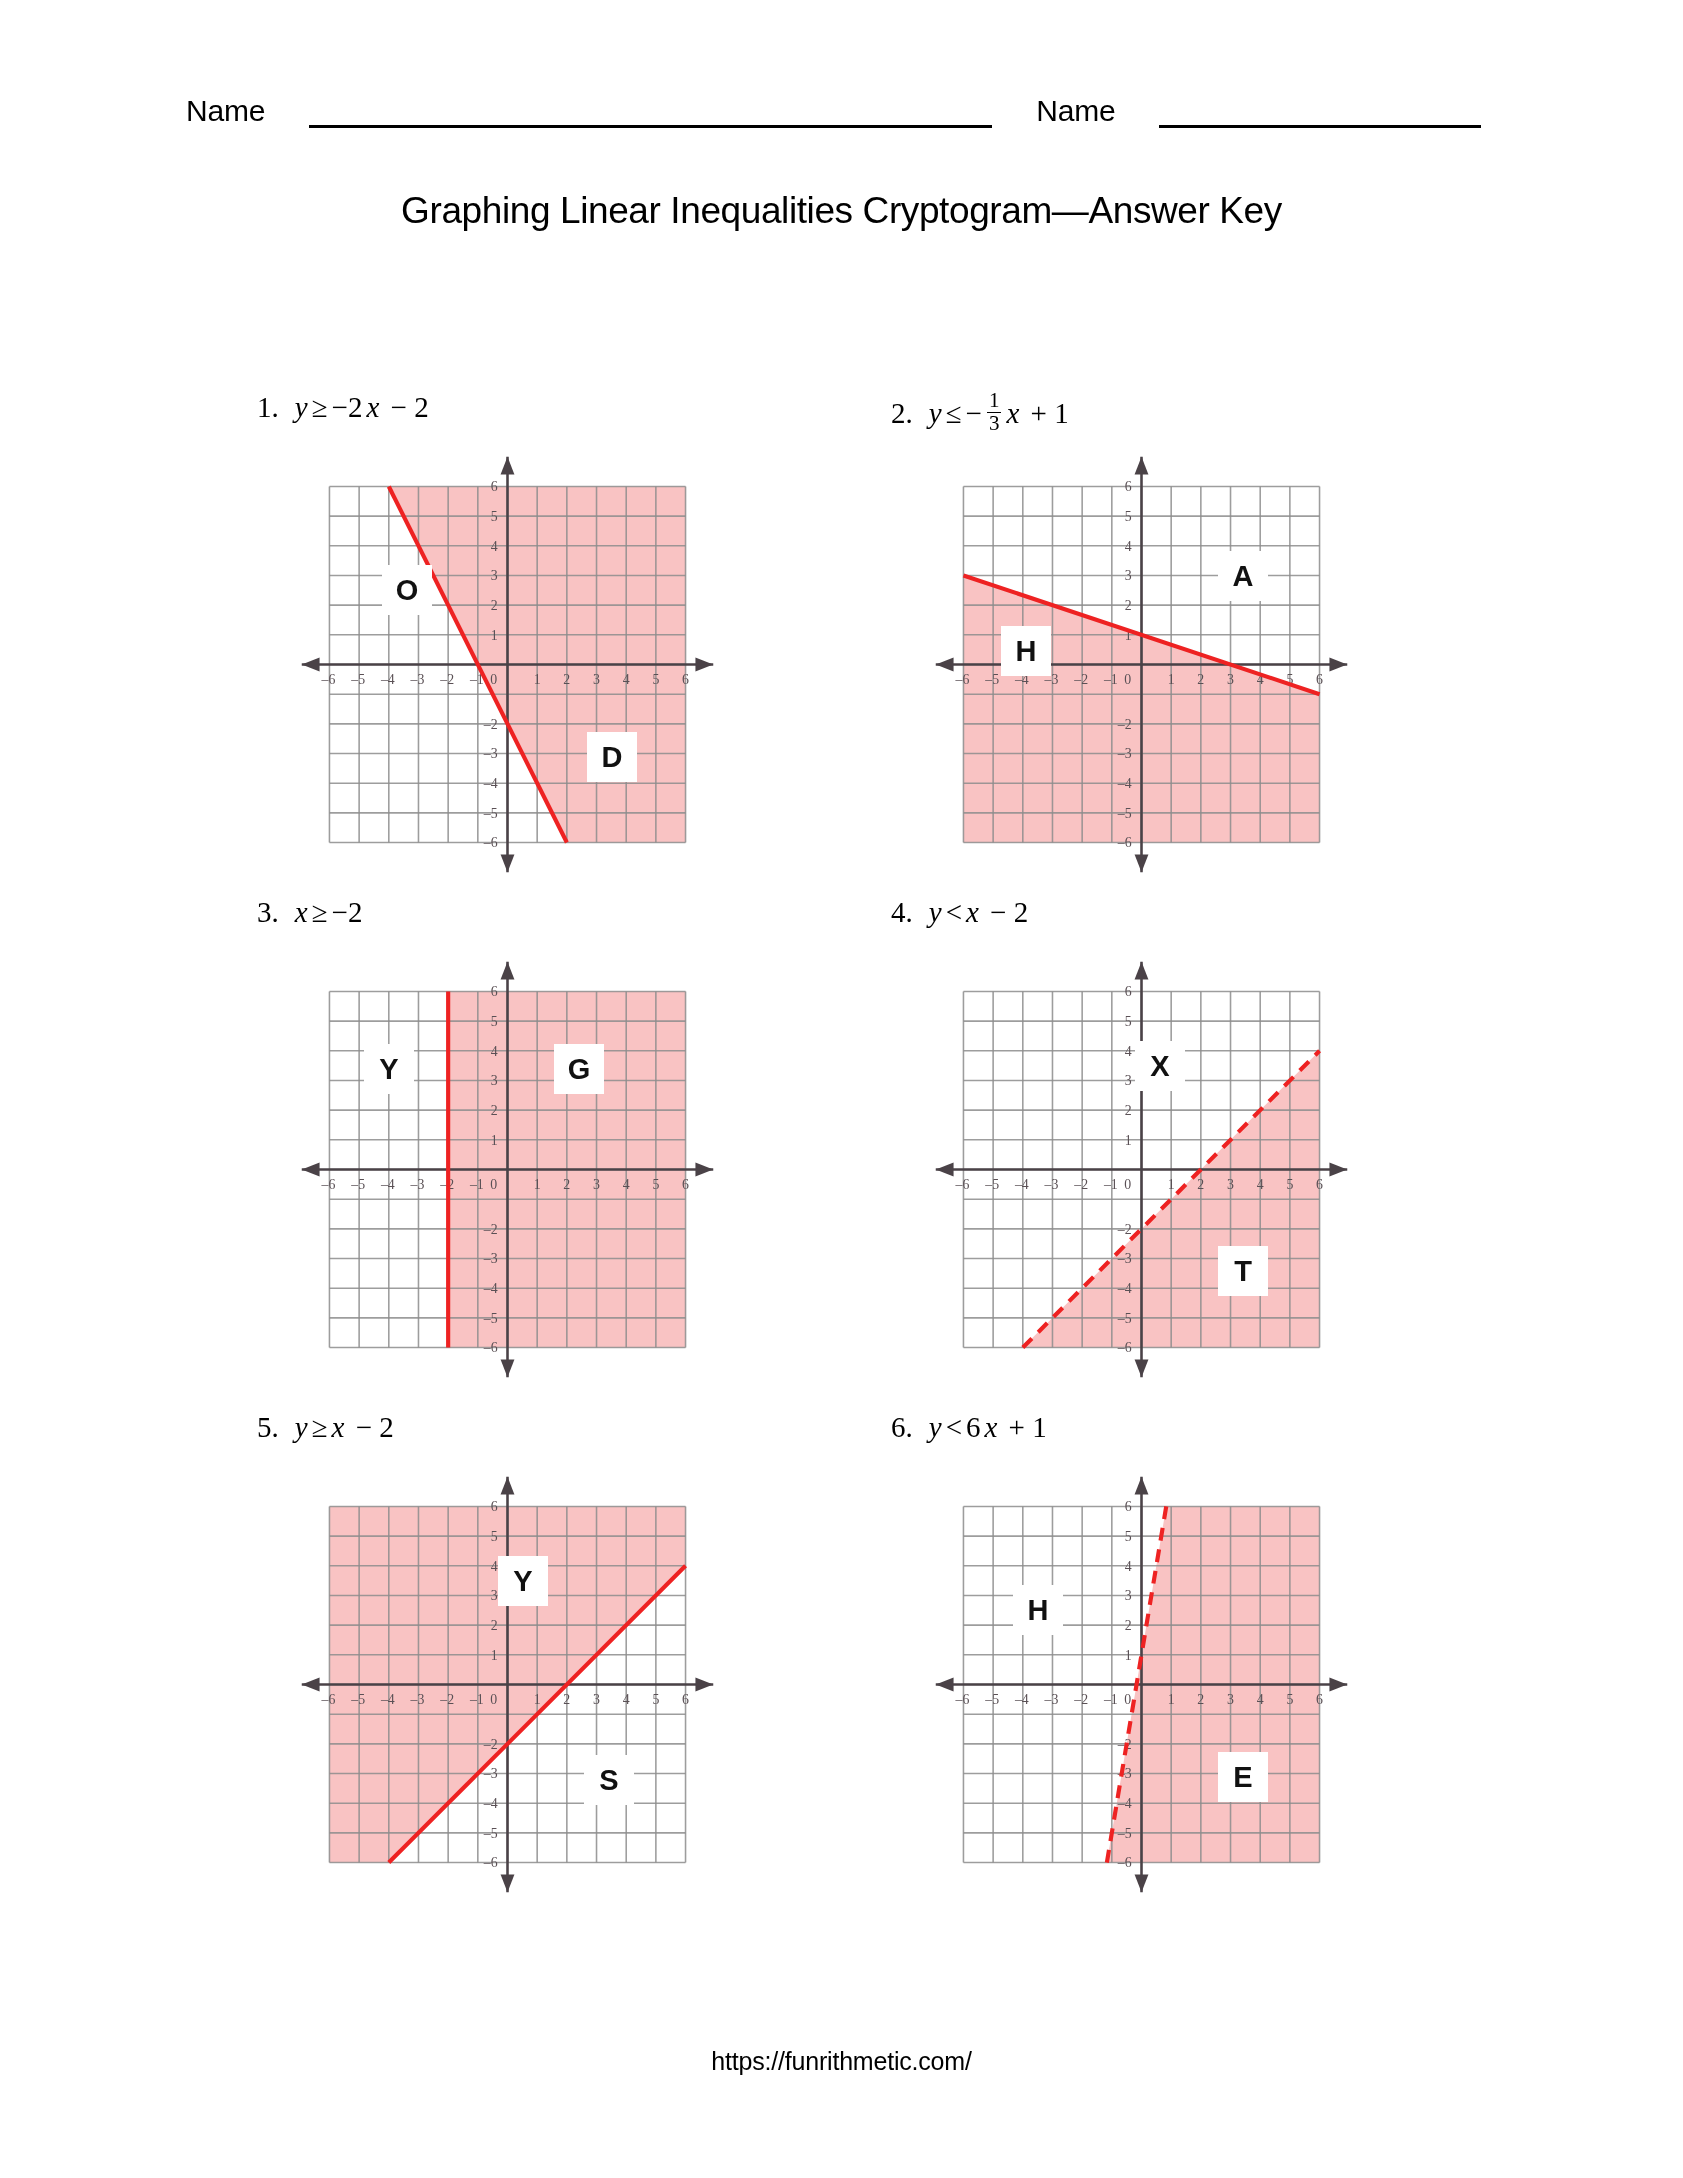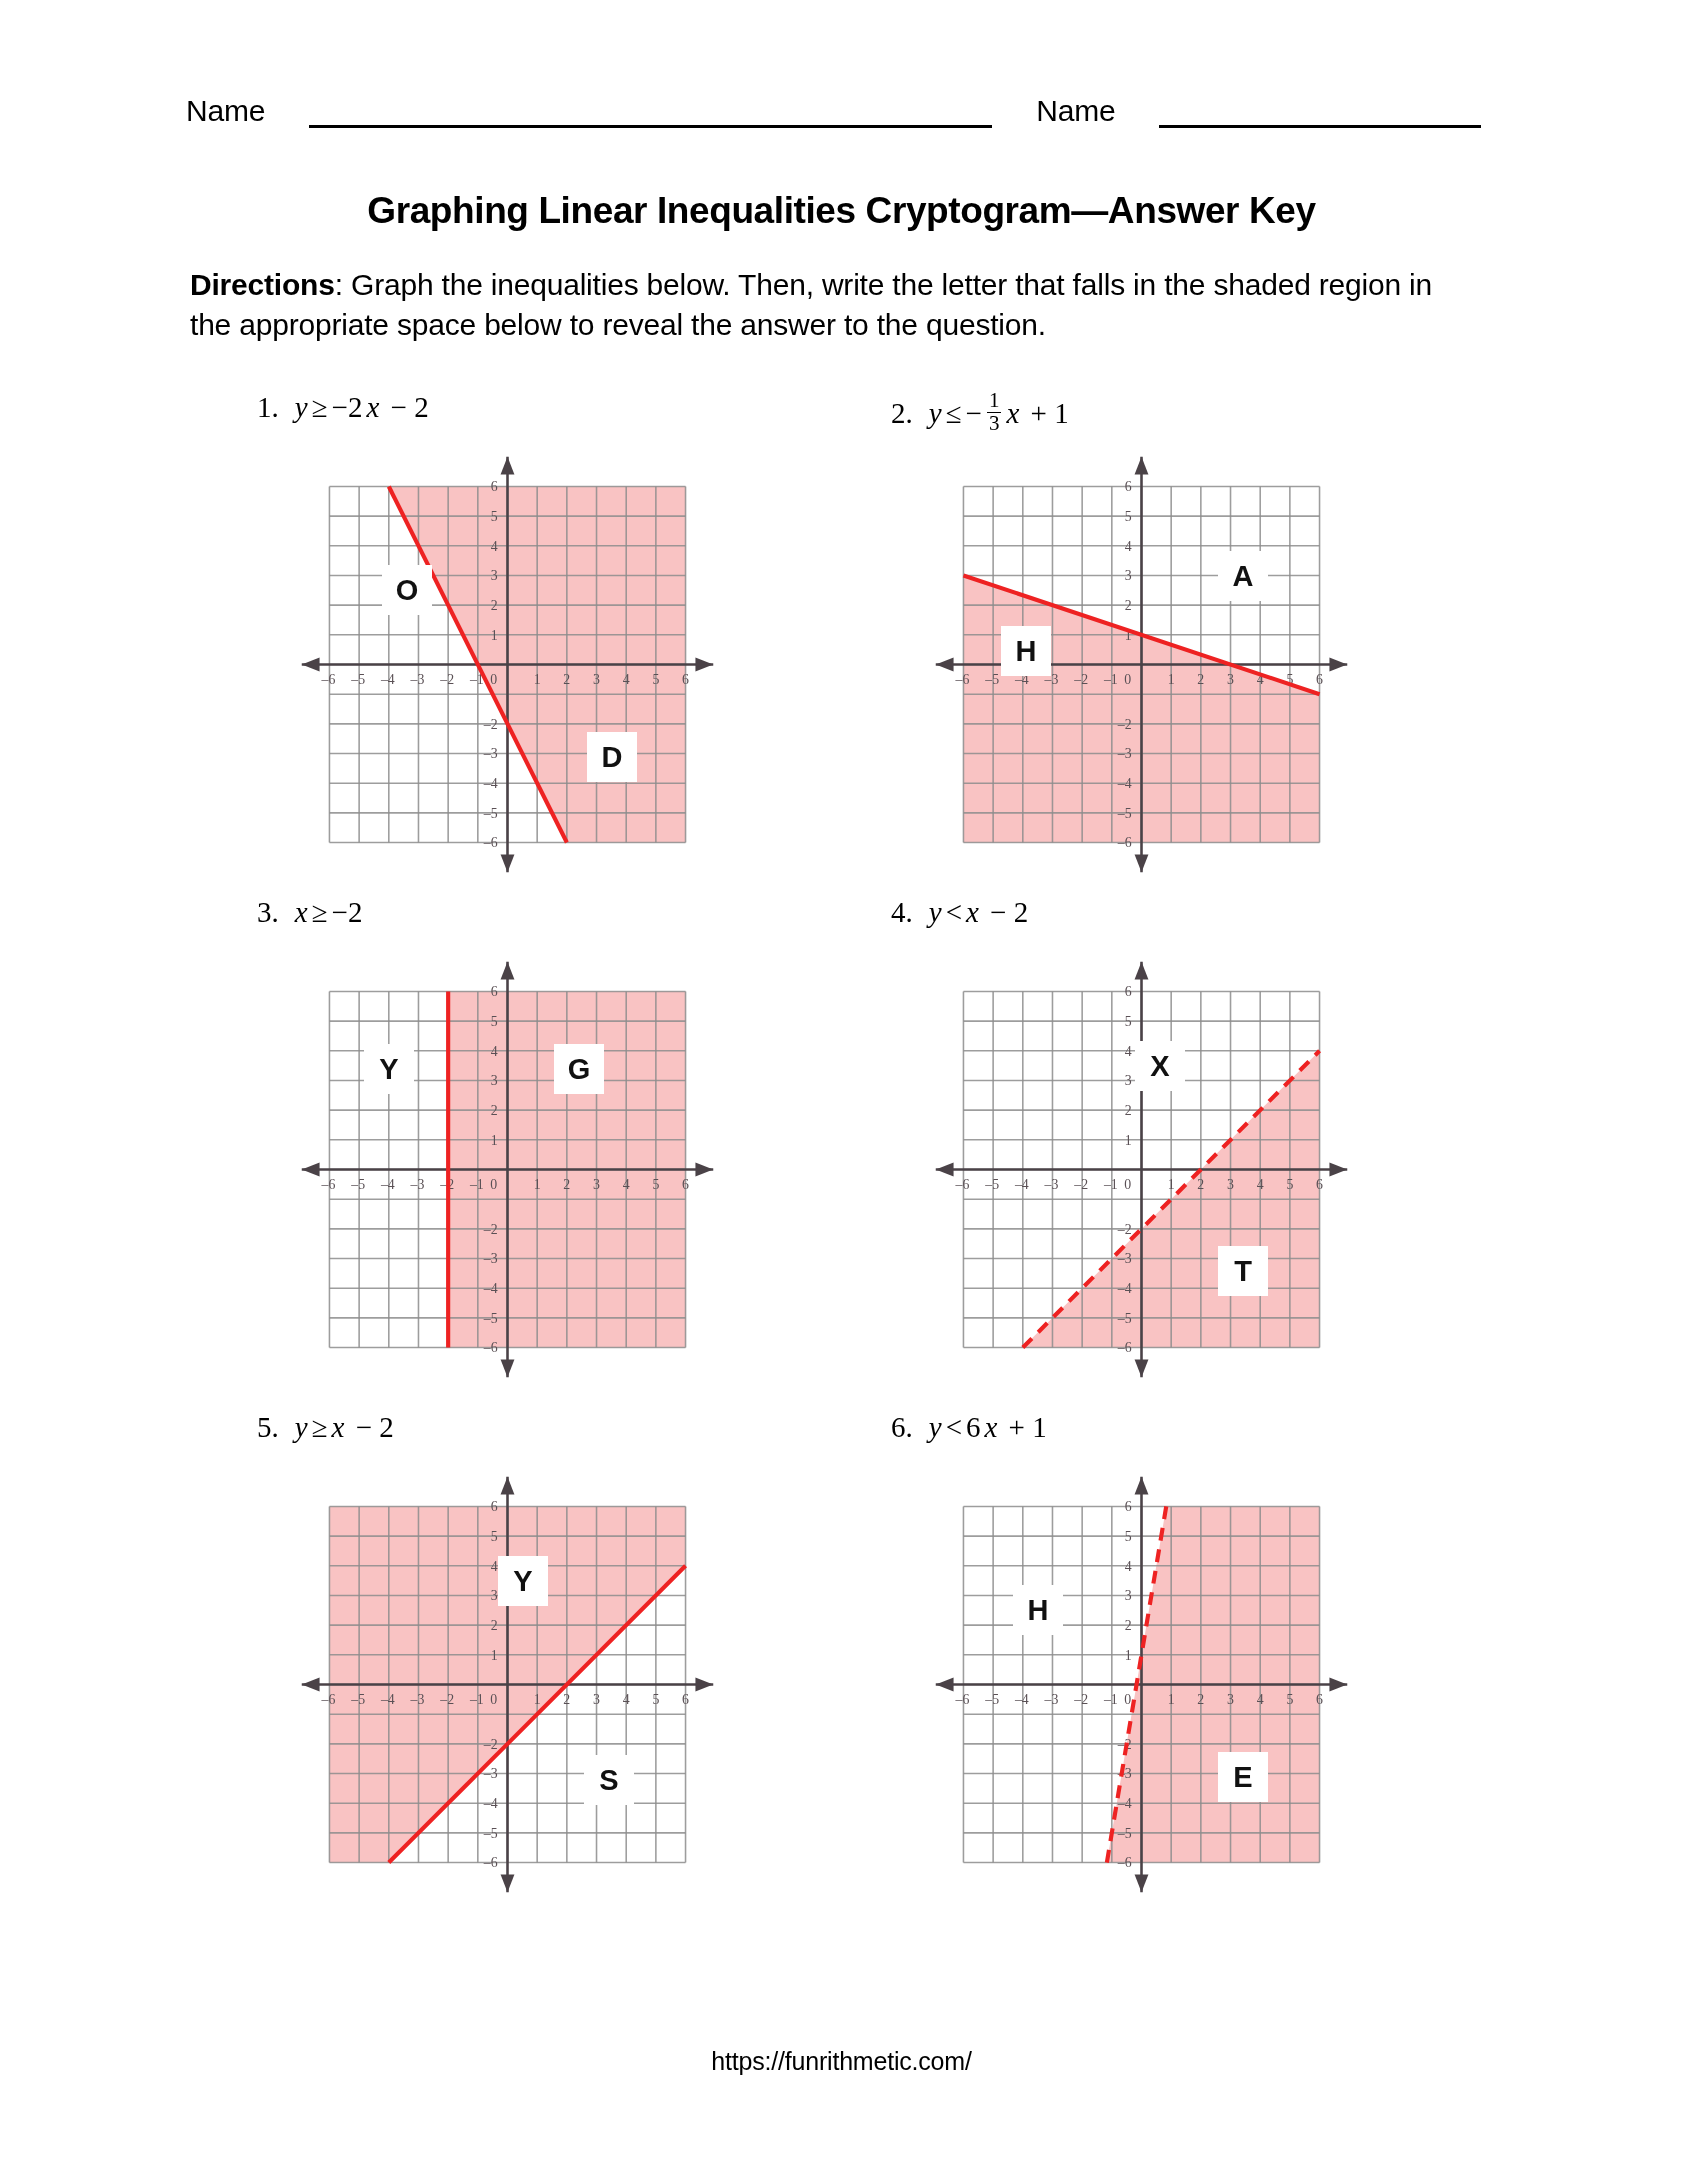--- a/index.html
+++ b/index.html
@@ -46,21 +46,21 @@
   .rule-date { width: 322px; }
 
   
   .title {
     position: absolute;
     top: 190px;
     left: 0;
     width: 1683px;
     text-align: center;
     font-size: 37px;
-    font-weight: bold;
+    font-weight: normal;
     letter-spacing: -0.4px;
   }
 
   
   .directions {
     position: absolute;
     left: 190px;
     top: 265px;
     width: 1247px;
     font-size: 30px;
@@ -155,23 +155,20 @@
 
   <div class="namedate">
     <span class="nd-label">Name</span>
     <span class="nd-rule rule-name"></span>
     <span class="nd-label">Name</span>
     <span class="nd-rule rule-date"></span>
   </div>
 
   <div class="title">Graphing Linear Inequalities Cryptogram—Answer Key</div>
 
-  <div class="directions">
-    <b>Directions</b><span>: </span><span>Graph the inequalities below.  Then, write the letter that falls in the shaded region in the appropriate space below to reveal the answer to the question.</span>
-  </div>
 
   <div class="problem" style="left:257px; top:391px;">
     <div class="prob-label">
       <span class="prob-num">1.</span>
       <span>y</span>
       <span style="font-style:normal;">≥</span>
       <span style="font-style:normal;">−2</span>
         <span>x</span>
         <span style="font-style:normal;white-space:pre;"> − 2</span>
     </div>

